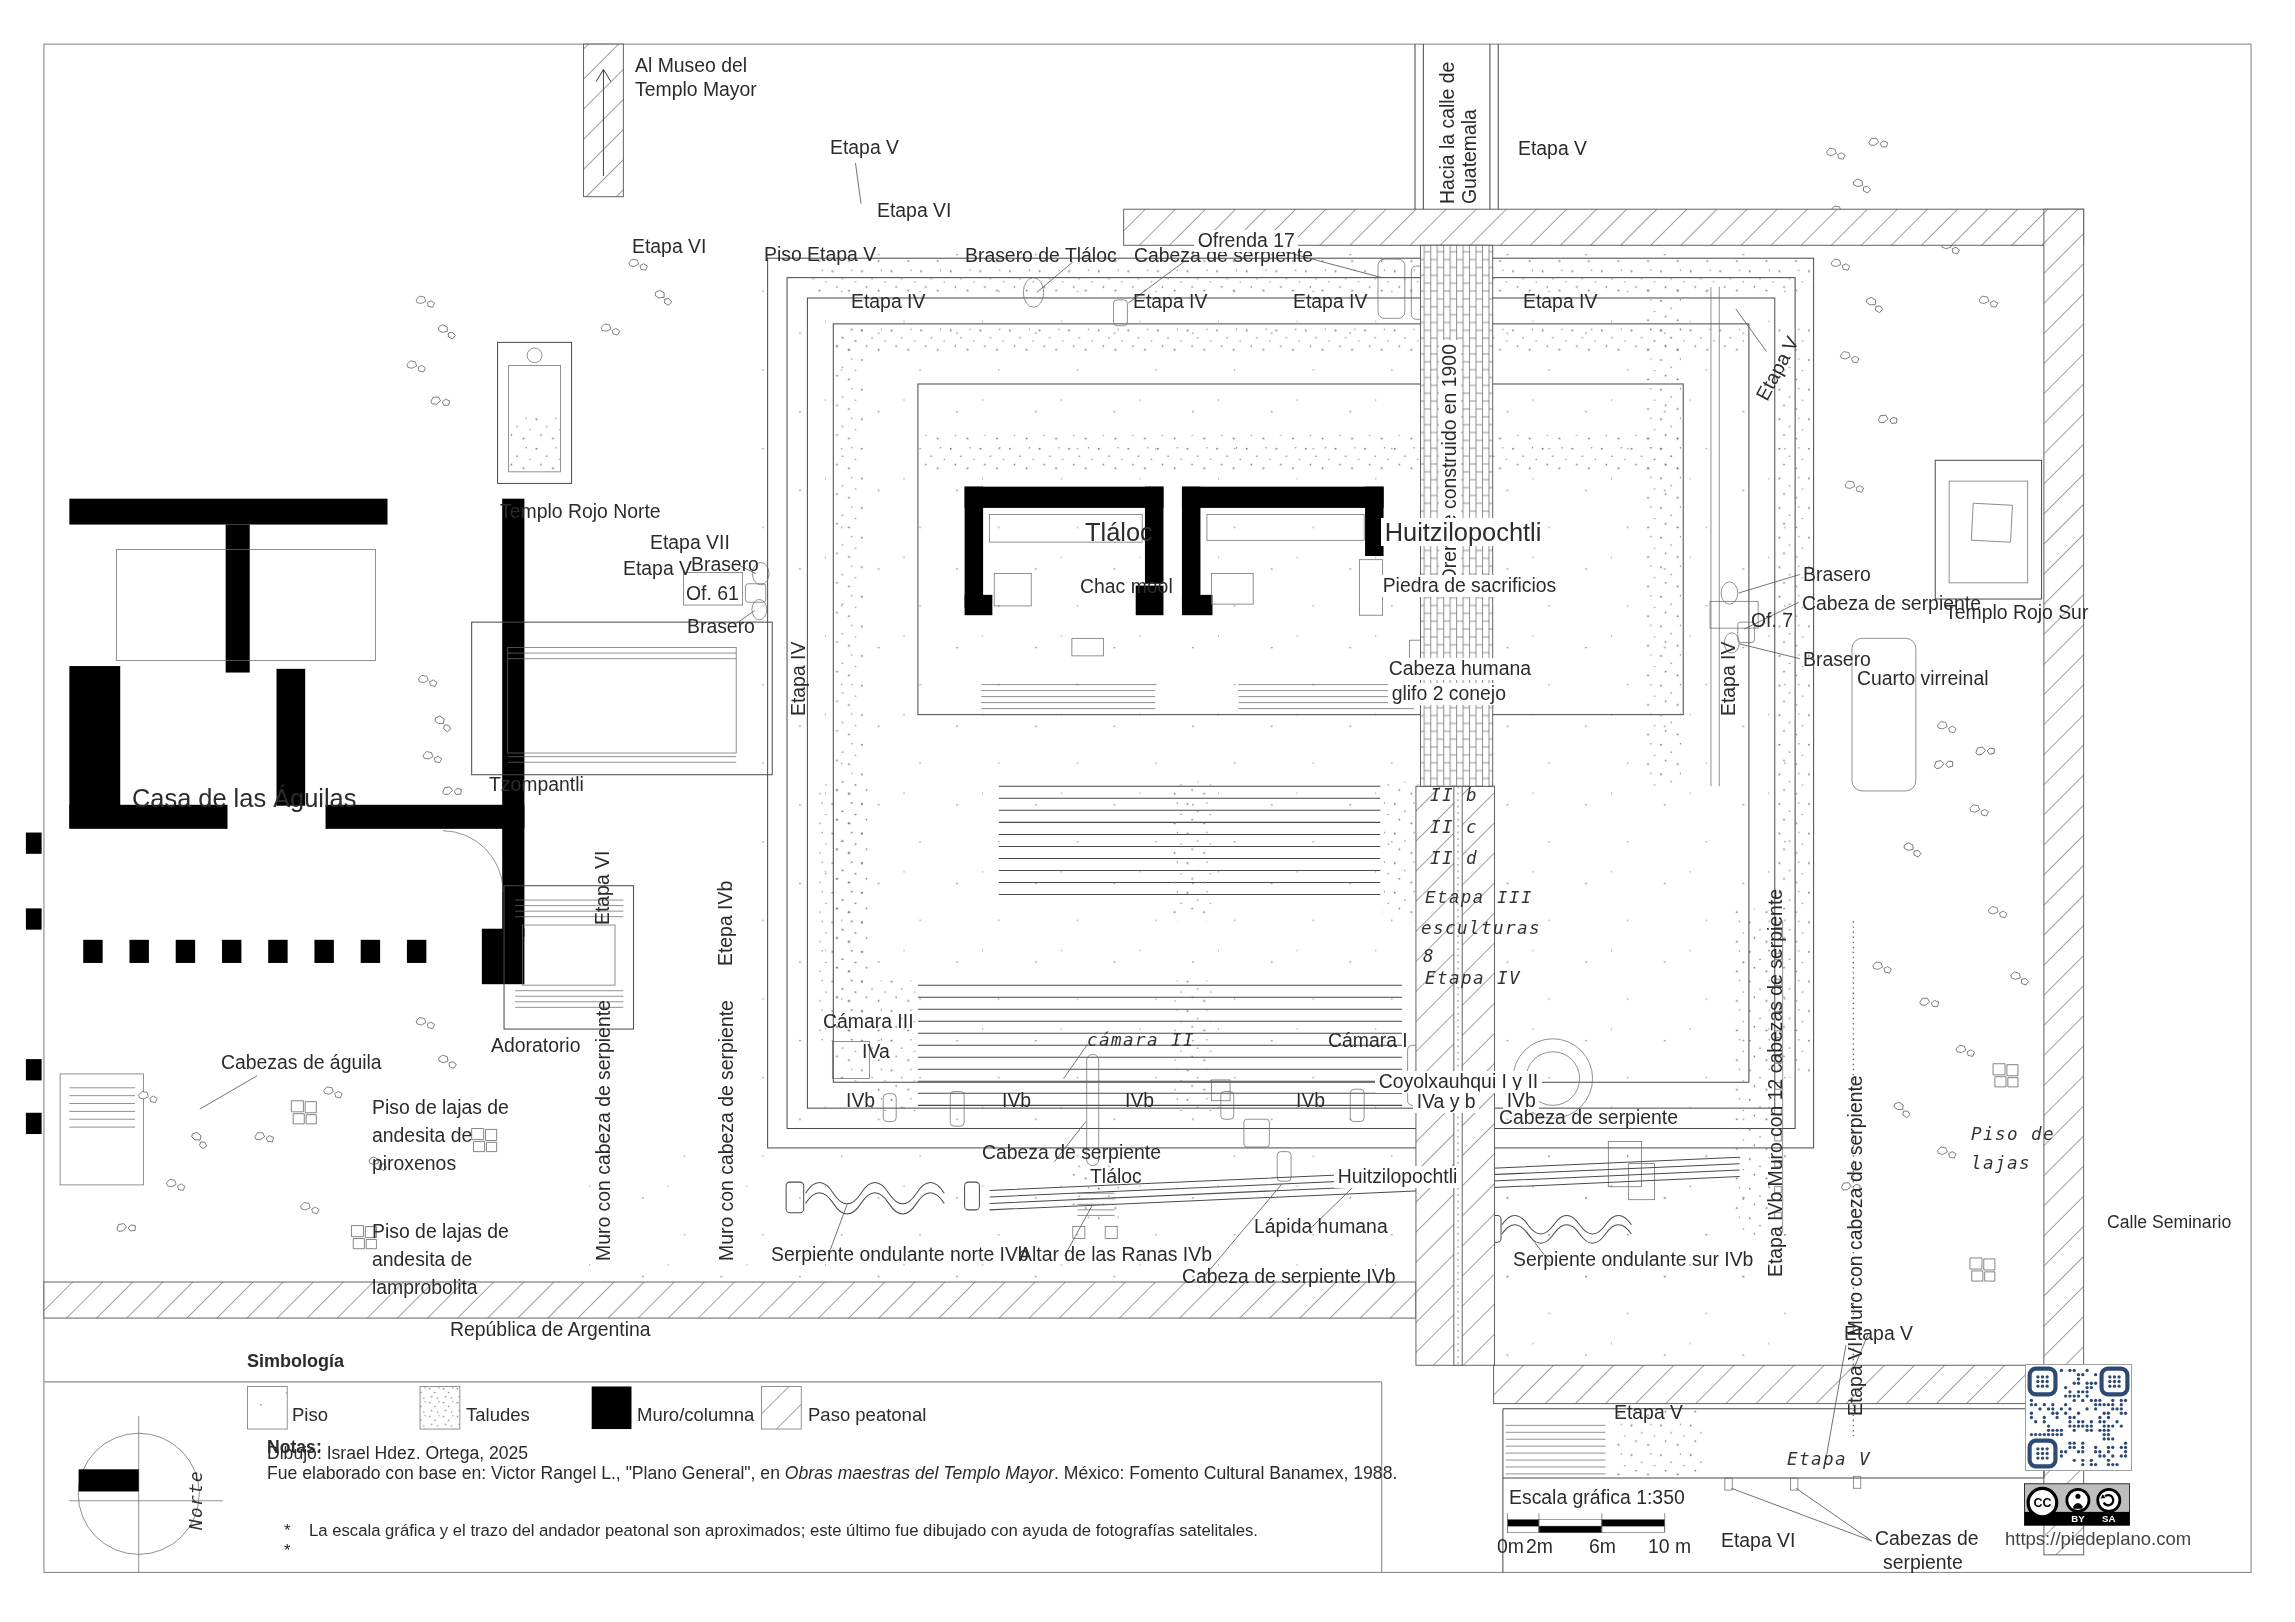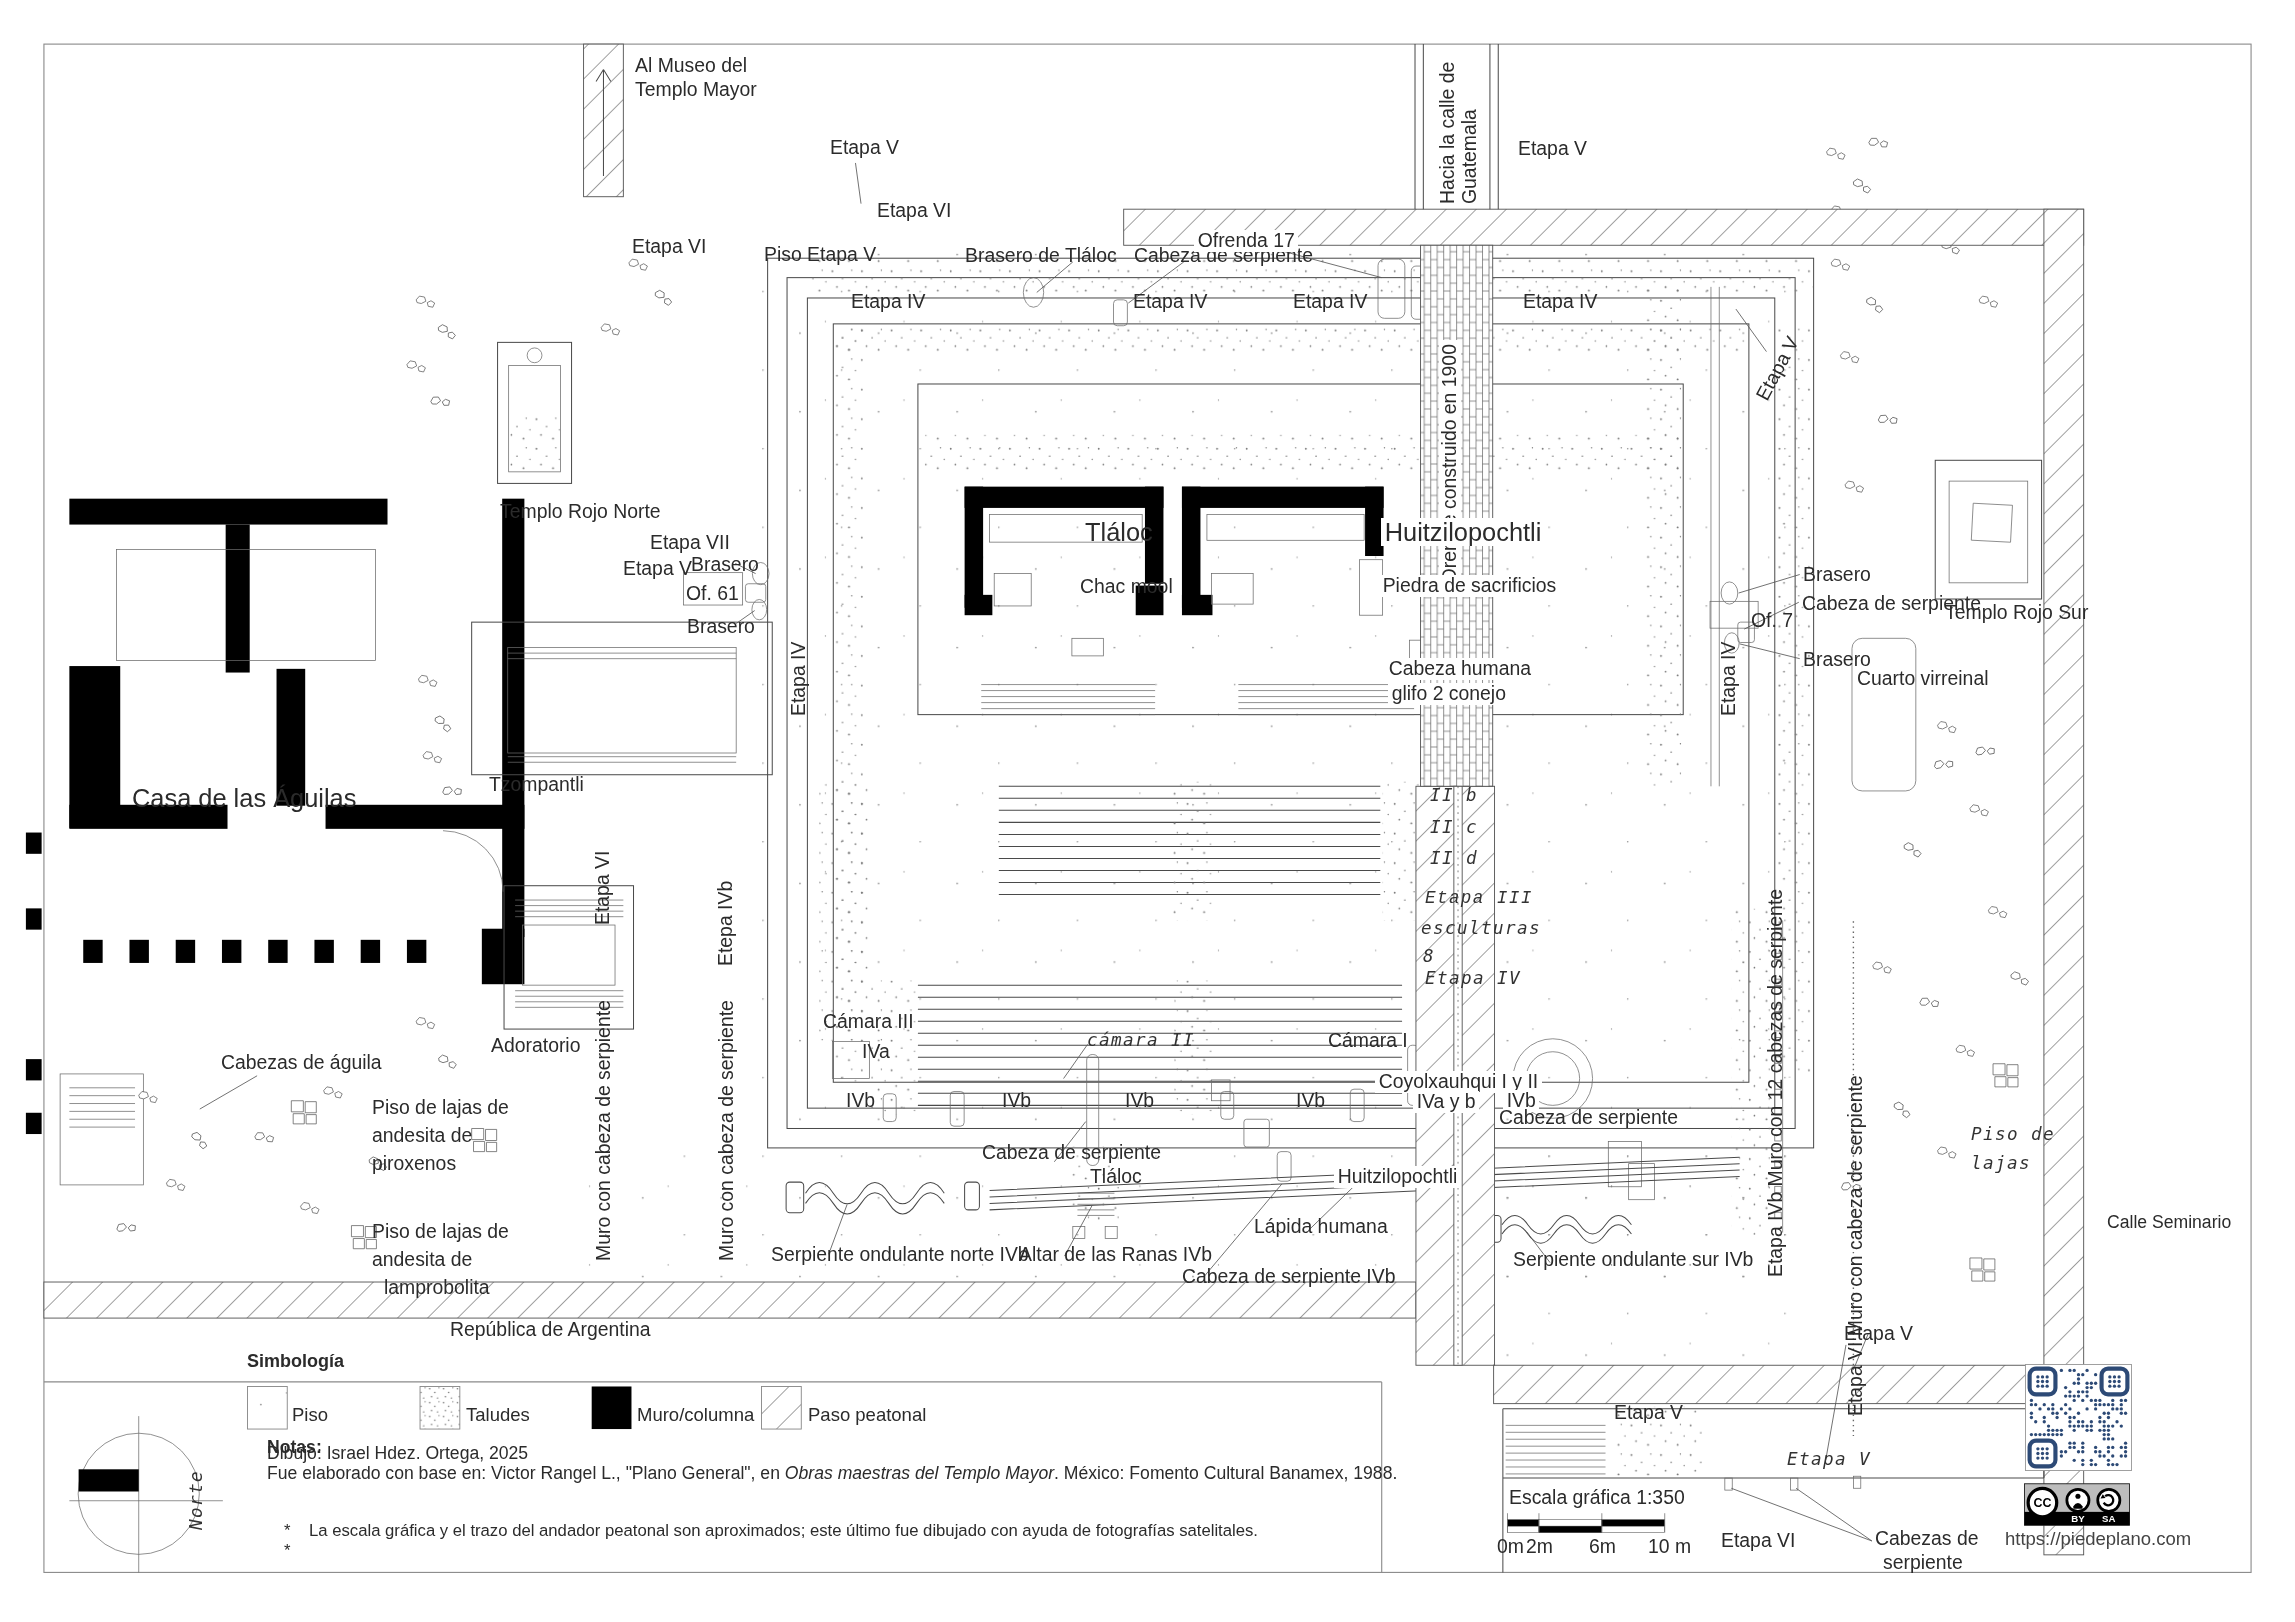--- a/index.html
+++ b/index.html
@@ -457,21 +457,21 @@
 <div class="lbl cad" style="left:1787px;top:1450px;">Etapa V</div>
 <div class="lbl" style="left:1721px;top:1530px;">Etapa VI</div>
 <div class="lbl" style="left:1875px;top:1528px;">Cabezas de</div>
 <div class="lbl" style="left:1883px;top:1552px;">serpiente</div>
 <div class="lbl" style="left:221px;top:1052px;">Cabezas de águila</div>
 <div class="lbl" style="left:372px;top:1097px;">Piso de lajas de</div>
 <div class="lbl" style="left:372px;top:1125px;">andesita de</div>
 <div class="lbl" style="left:372px;top:1153px;">piroxenos</div>
 <div class="lbl" style="left:372px;top:1221px;">Piso de lajas de</div>
 <div class="lbl" style="left:372px;top:1249px;">andesita de</div>
-<div class="lbl" style="left:372px;top:1277px;margin-left:12px;">lamprobolita</div>
+<div class="lbl" style="left:372px;top:1277px;">lamprobolita</div>
 <div class="lbl" style="left:450px;top:1319px;">República de Argentina</div>
 
 <div class="lbl bold" style="left:247px;top:1351px;font-size:18px;">Simbología</div>
 <svg style="position:absolute;left:247px;top:1386px;" width="694" height="44" viewBox="0 0 1500 95">
   <rect x="1" y="1" width="86" height="92" fill="url(#sparse)" stroke="#888" stroke-width="2"></rect>
   <rect x="374" y="1" width="86" height="92" fill="url(#stipD)" stroke="#888" stroke-width="2"></rect>
   <rect x="745" y="1" width="86" height="92" fill="#000"></rect>
   <rect x="1112" y="1" width="86" height="92" fill="url(#hatch)" stroke="#888" stroke-width="2"></rect>
 </svg>
 <div class="lbl" style="left:292px;top:1405px;font-size:18.5px;">Piso</div>

